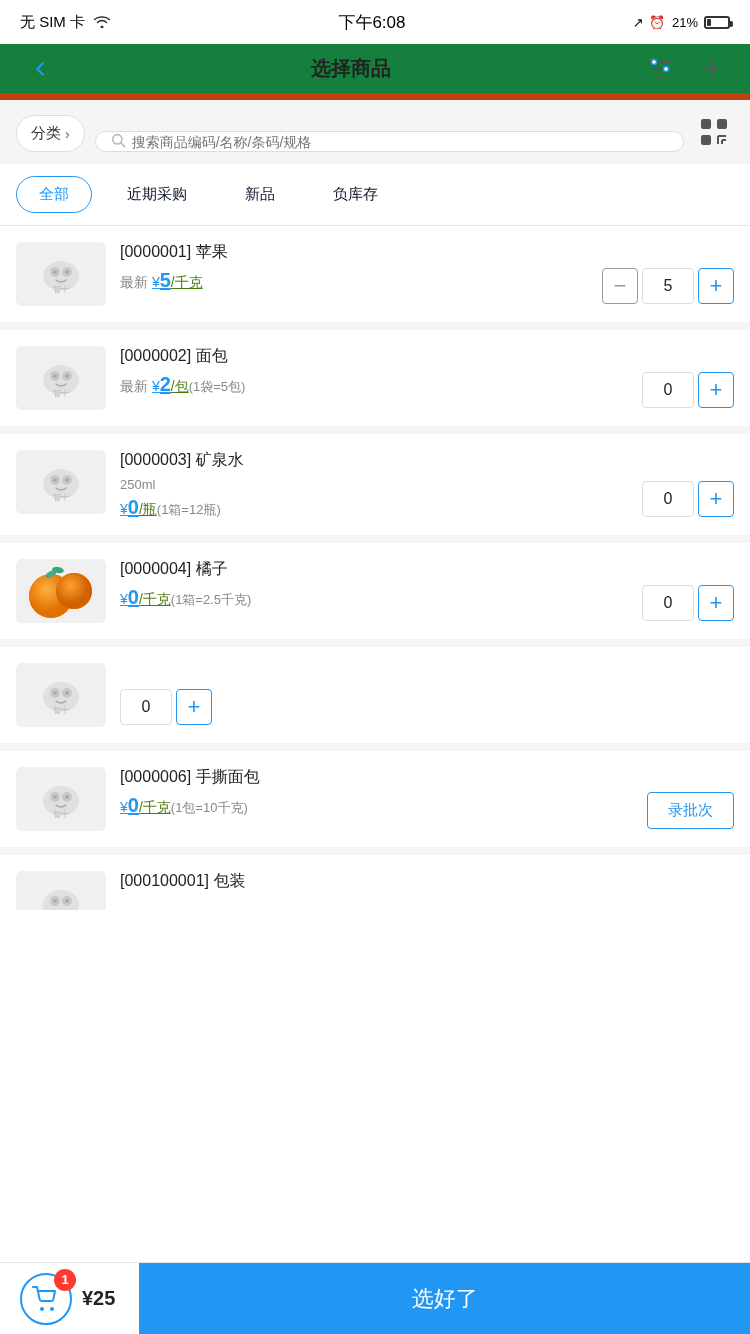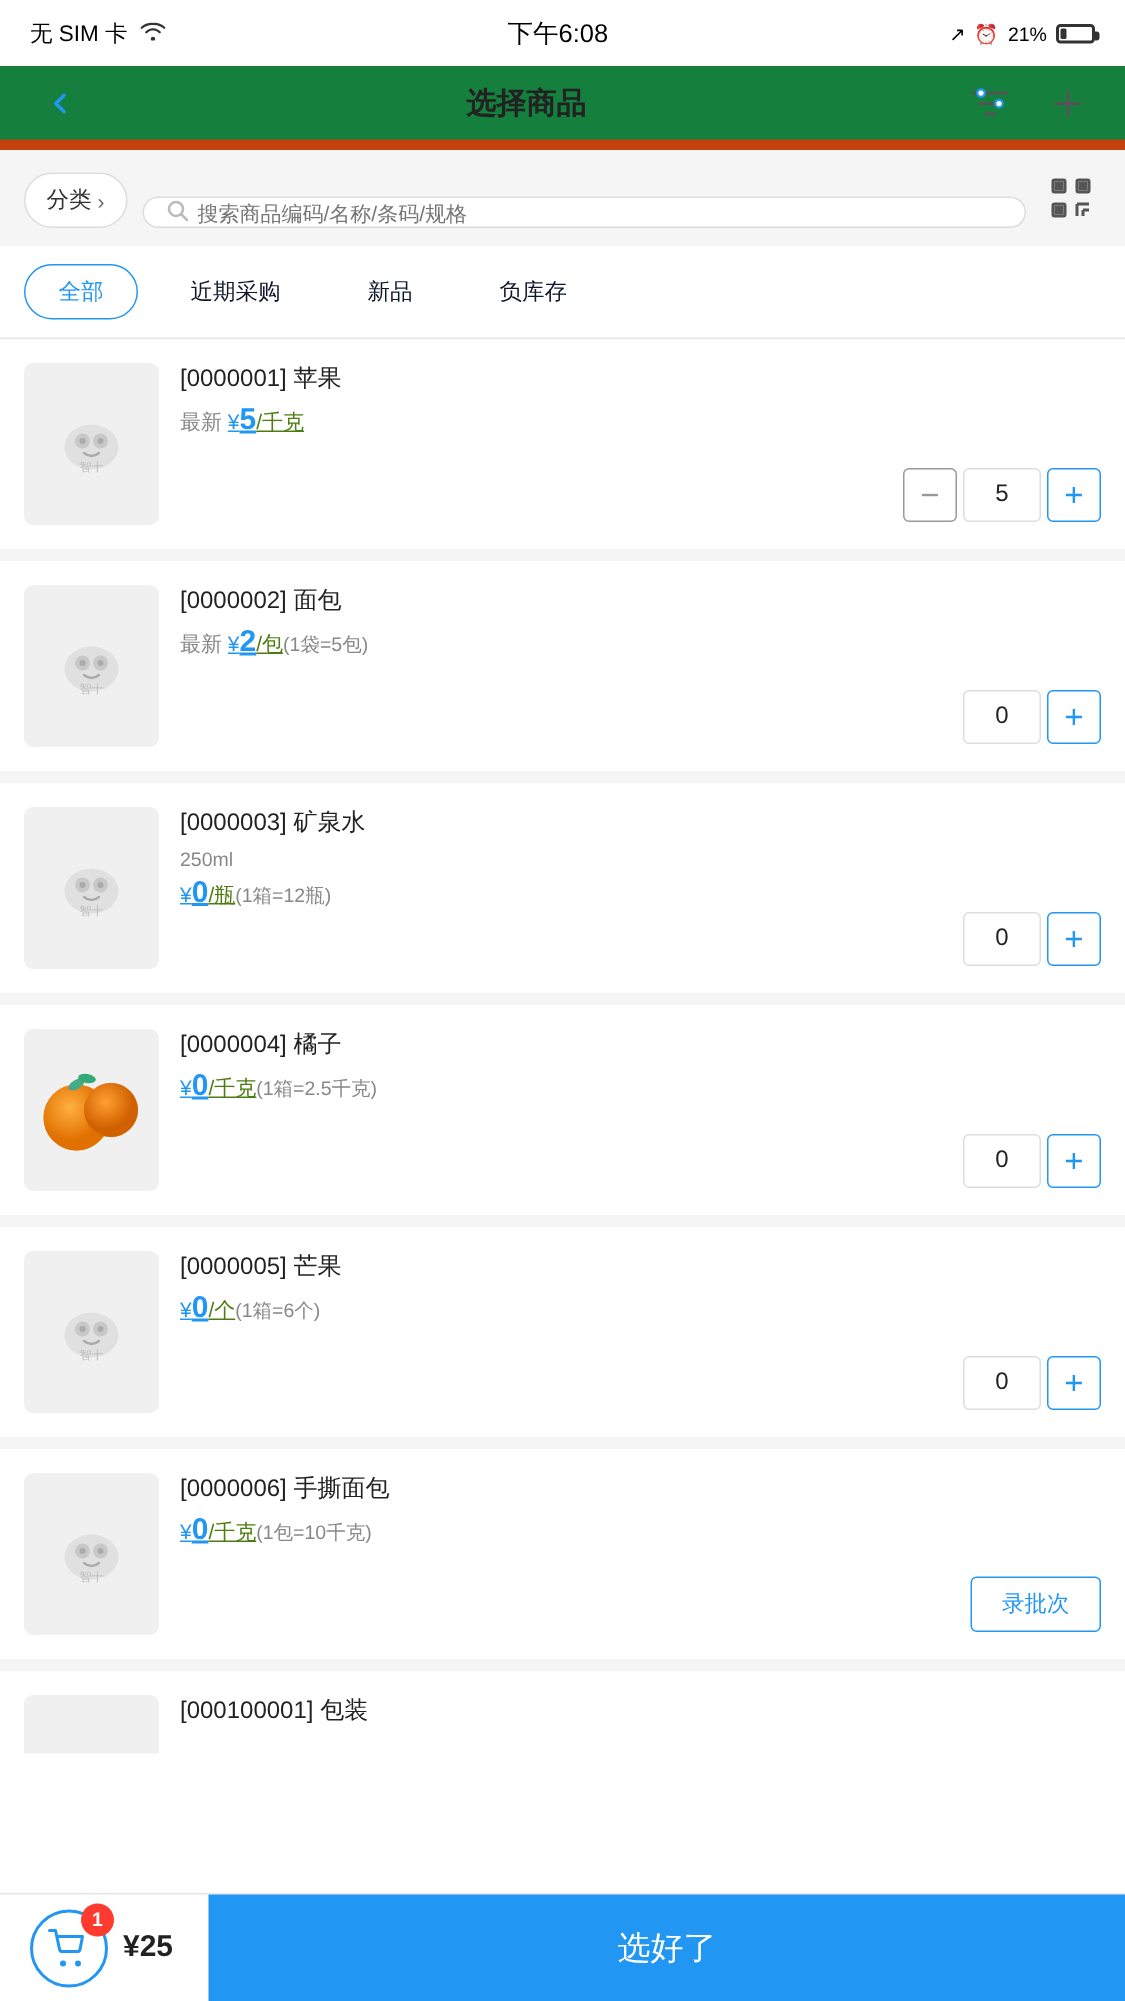--- a/index.html
+++ b/index.html
@@ -126,21 +126,21 @@
     }
     .product-item {
       background: #fff;
       margin-bottom: 1px;
       padding: 16px;
       display: flex;
       align-items: flex-start;
       gap: 14px;
     }
     .product-image {
-      width: 90px; height: 108px;
+      width: 90px; height: 64px;
       border-radius: 6px;
       background: #f0f0f0;
       display: flex; align-items: center; justify-content: center;
       overflow: hidden;
       flex-shrink: 0;
     }
     .owl-logo {
       display: flex; flex-direction: column; align-items: center; justify-content: center;
     }
     .product-info { flex: 1; min-width: 0; }
@@ -478,26 +478,20 @@
           <ellipse cx="25" cy="22" rx="18" ry="15" fill="#e0e0e0"></ellipse>
           <circle cx="19" cy="18" r="5" fill="#c8c8c8"></circle>
           <circle cx="31" cy="18" r="5" fill="#c8c8c8"></circle>
           <circle cx="19" cy="18" r="2" fill="#aaa"></circle>
           <circle cx="31" cy="18" r="2" fill="#aaa"></circle>
           <path d="M20 26 Q25 30 30 26" stroke="#aaa" stroke-width="1.5" fill="none" stroke-linecap="round"></path>
           <text x="25" y="38" text-anchor="middle" font-size="8" fill="#bbb">智十</text>
         </svg>
       </div>
     </div>
-    <div class="product-info">
-      <div class="product-name">[0000005] 芒果</div>
-      <div class="product-price">
-        <span class="yen">¥</span><span class="price-num">0</span><span class="unit">/个</span><span class="extra">(1箱=6个)</span>
-      </div>
-    </div>
     <div class="qty-controls">
       <input class="qty-input" type="text" value="0" style="">
       <button class="qty-btn">+</button>
     </div>
   </div>
 
   <div class="product-item" style="margin-bottom:8px;">
     <div class="product-image">
       <div class="owl-logo">
         <svg width="50" height="40" viewBox="0 0 50 40">

